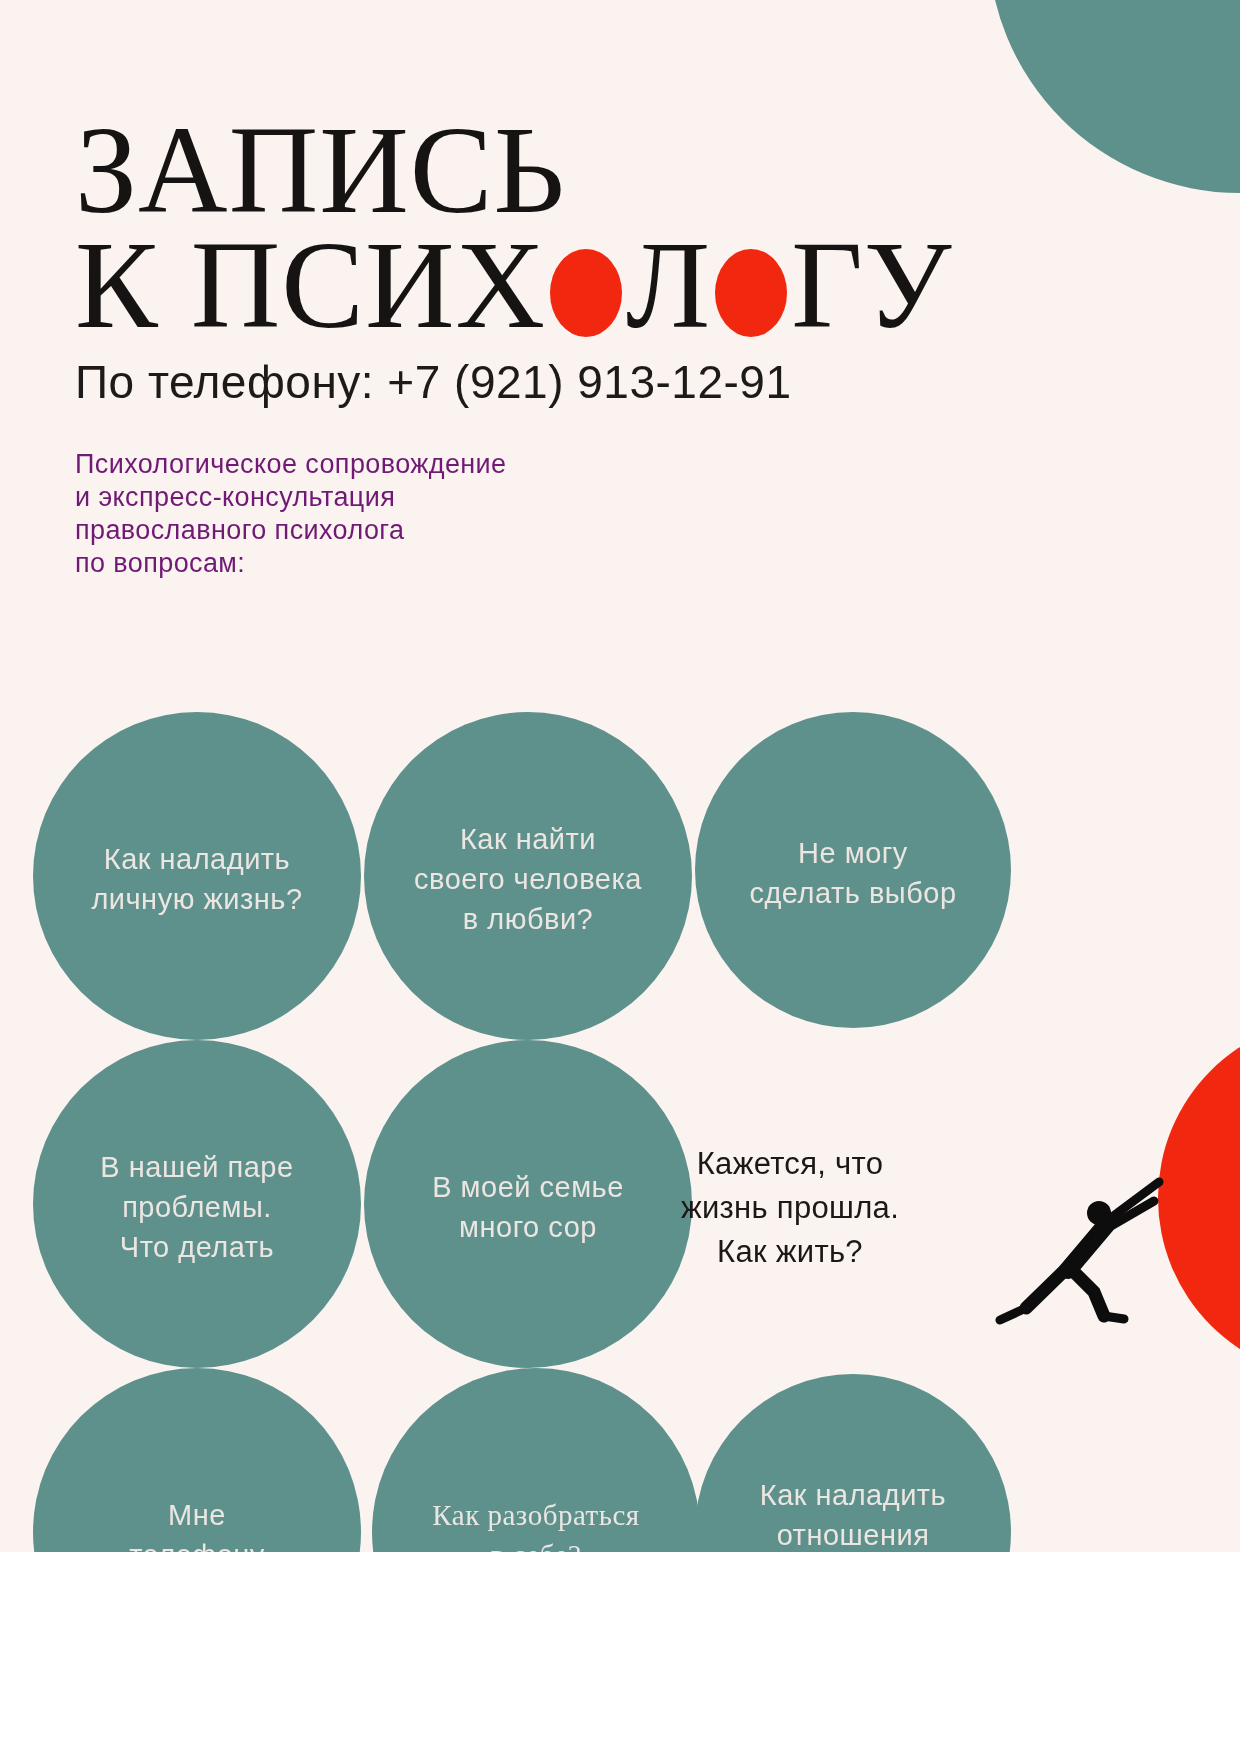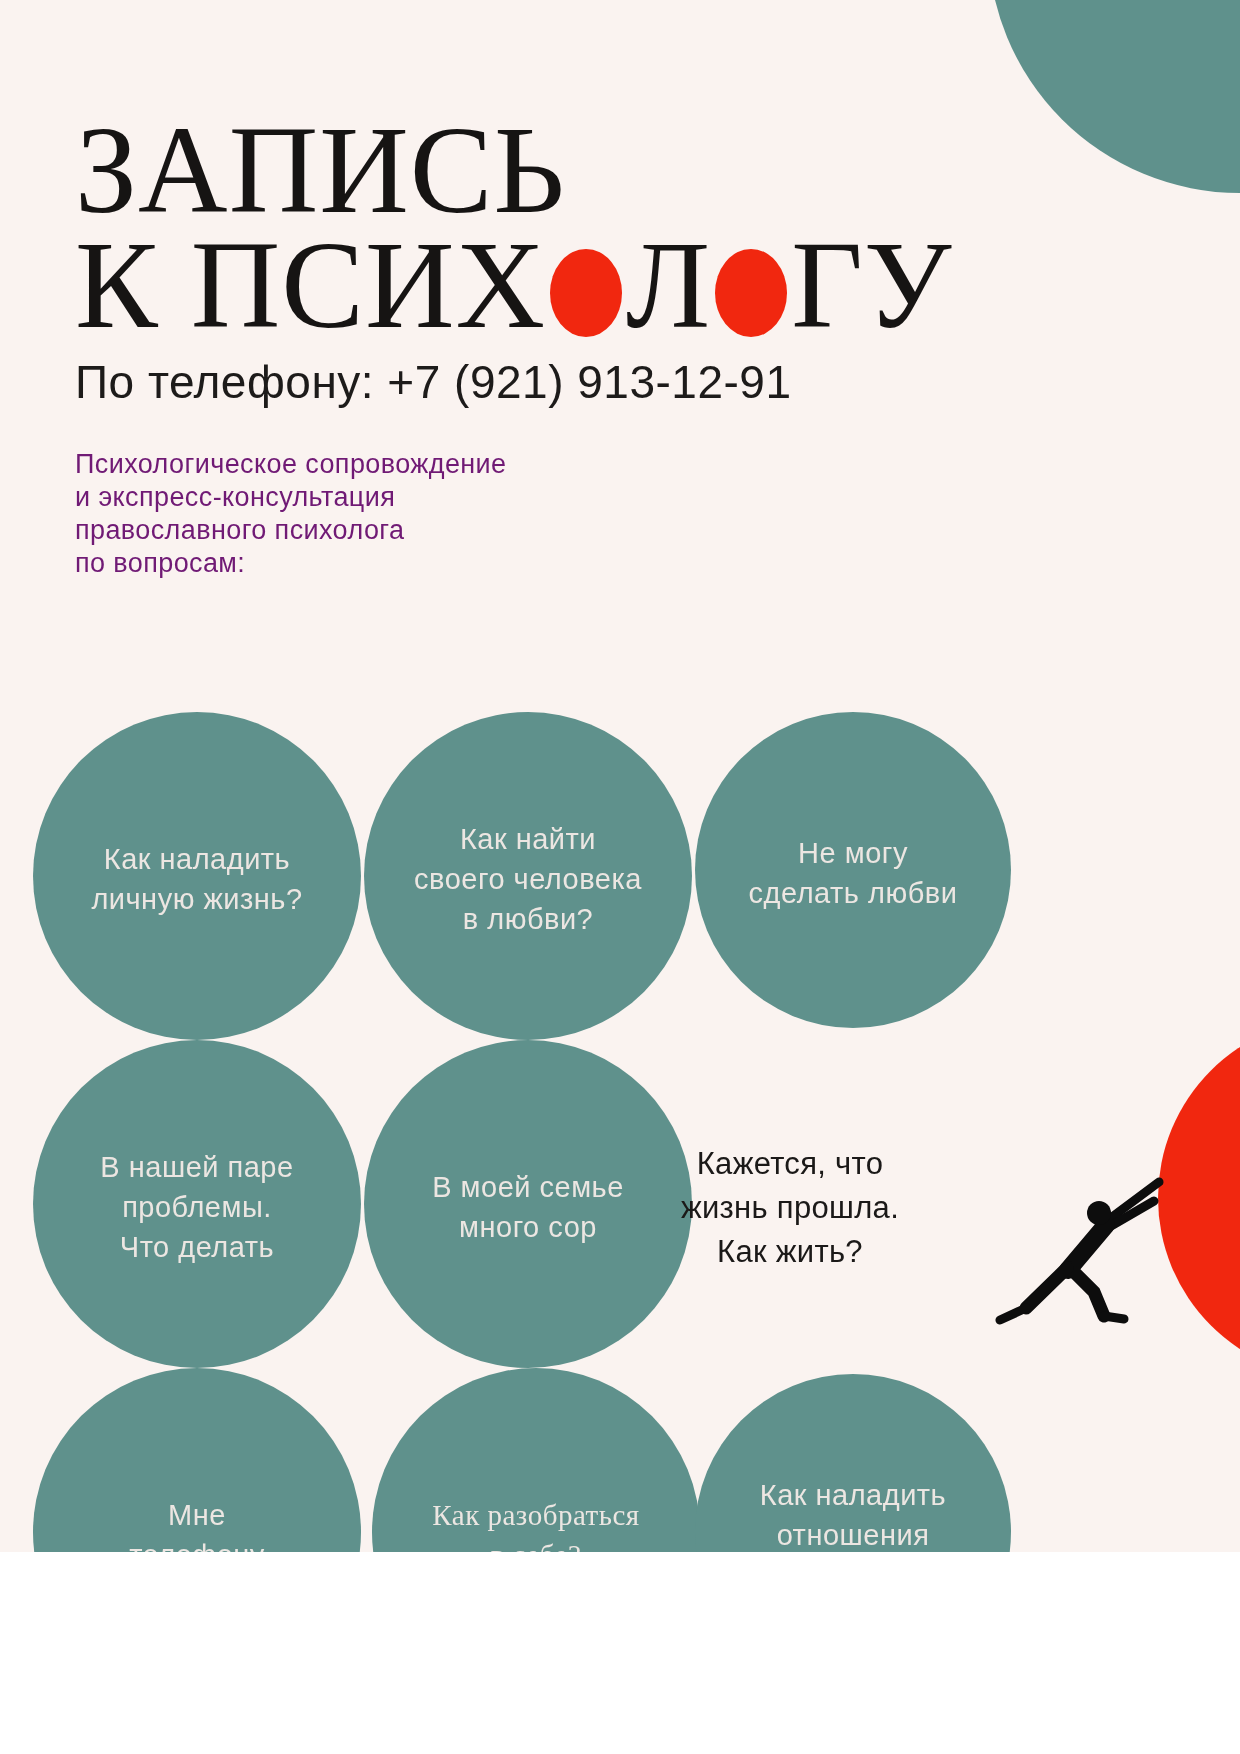--- a/index.html
+++ b/index.html
@@ -114,21 +114,21 @@
     <span class="bubble-text">Как наладить
 личную жизнь?</span>
   </div>
   <div class="bubble b2">
     <span class="bubble-text">Как найти
 своего человека
 в любви?</span>
   </div>
   <div class="bubble b3">
     <span class="bubble-text">Не могу
-сделать любви</span>
+сделать выбор</span>
   </div>
   <div class="bubble b4">
     <span class="bubble-text">В нашей паре
 проблемы.
 Что делать</span>
   </div>
   <div class="bubble b5">
     <span class="bubble-text">В моей семье
 много сор</span>
   </div>

